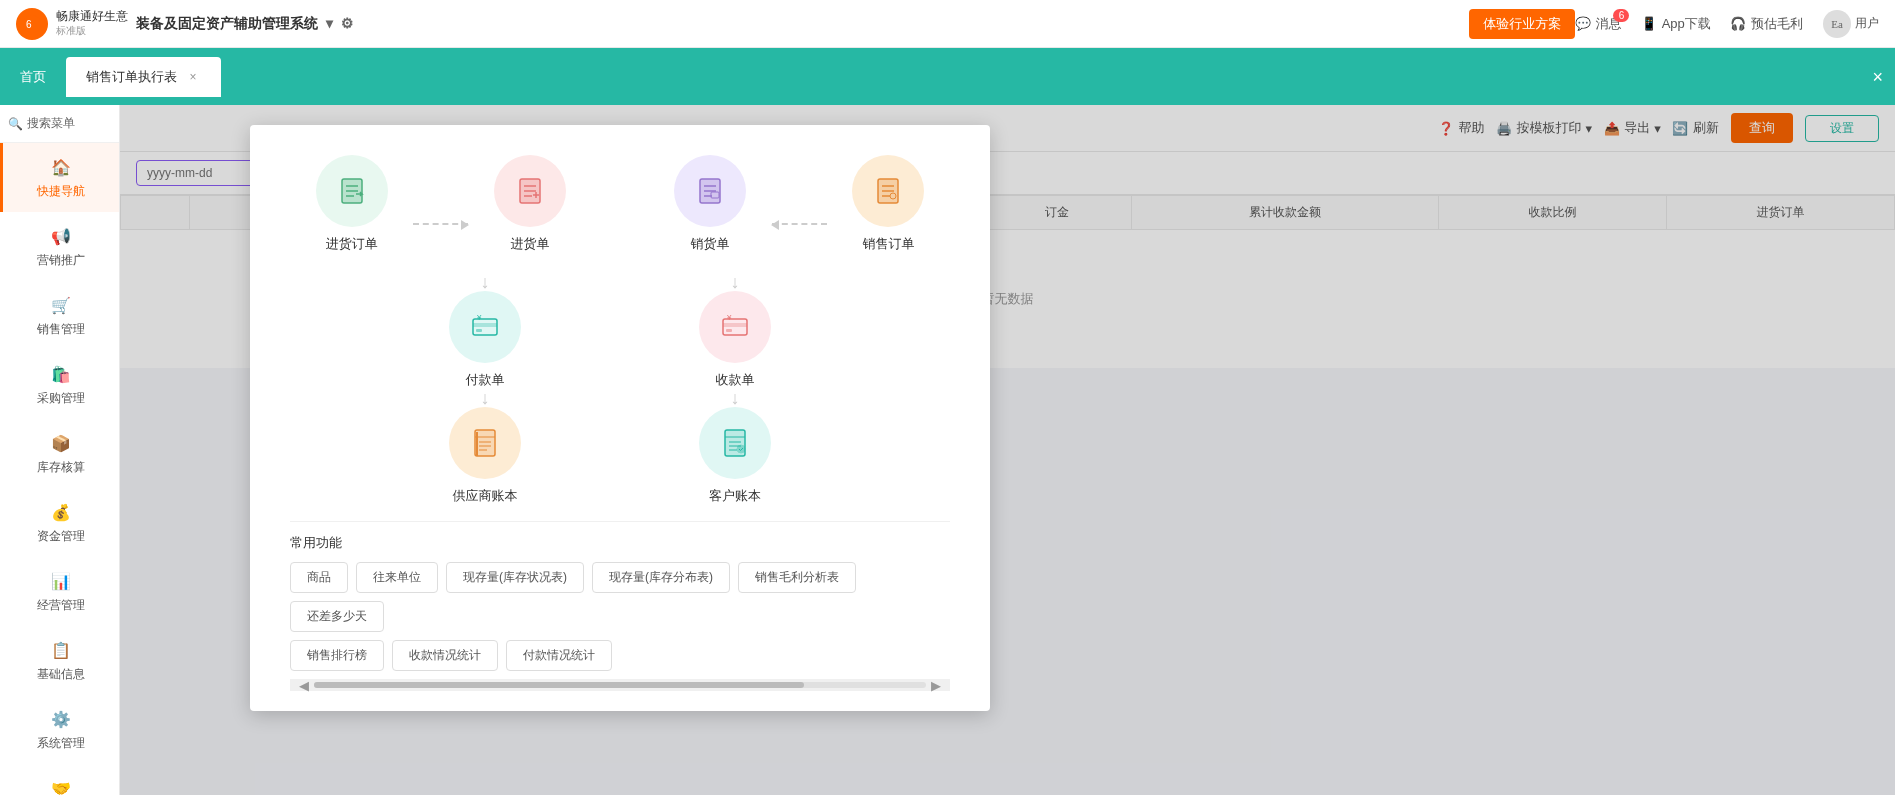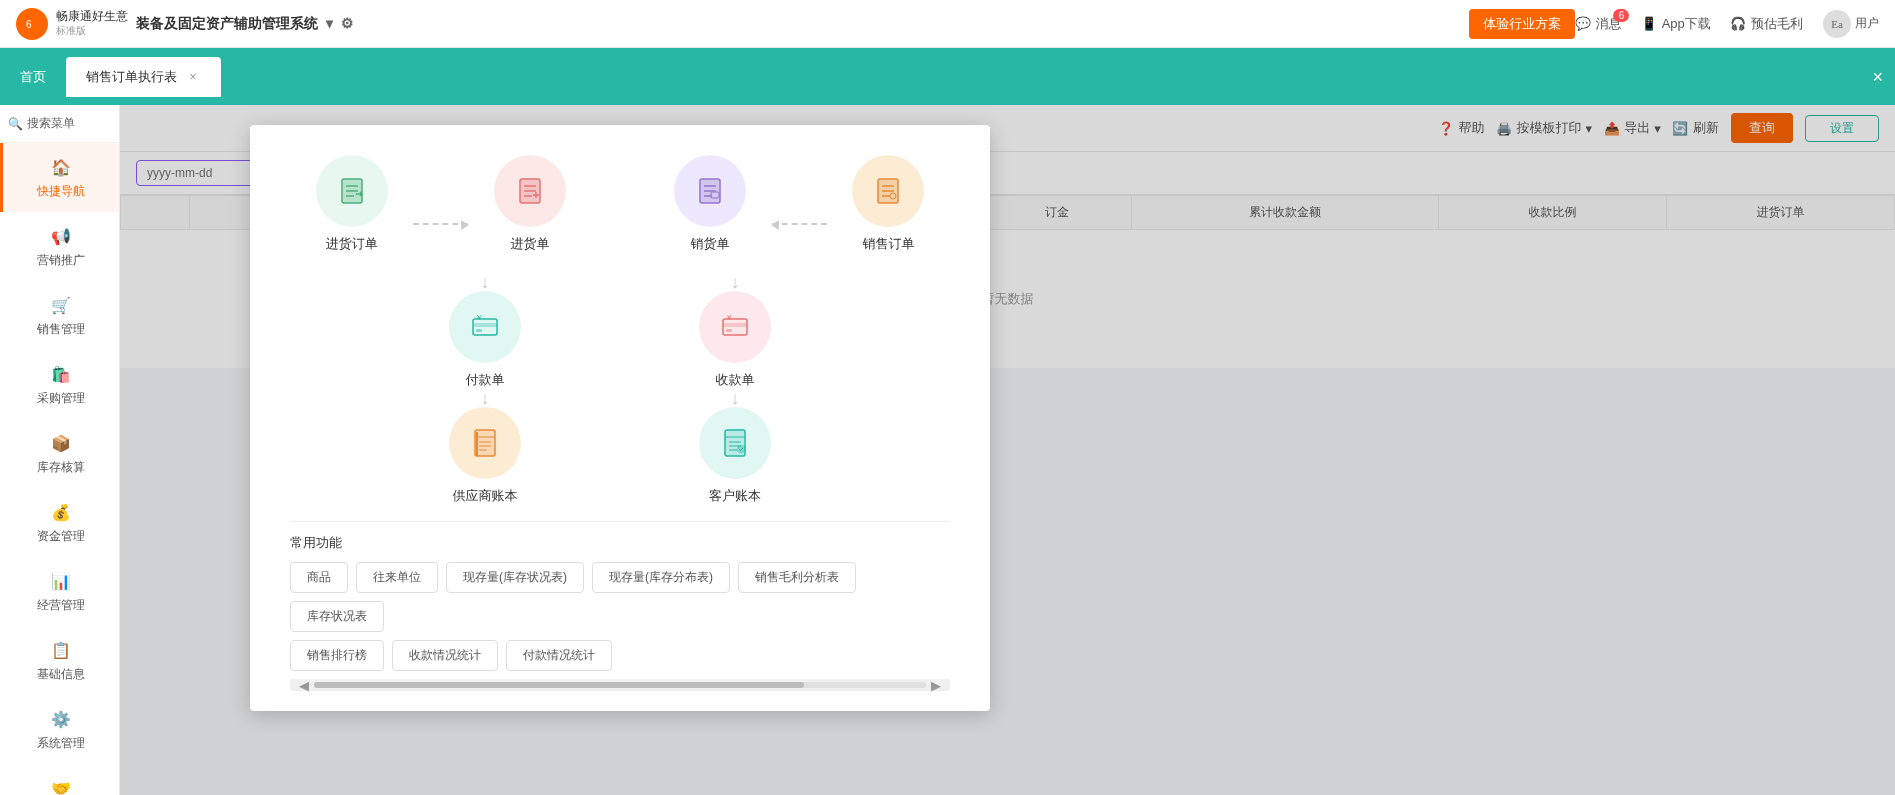--- a/index.html
+++ b/index.html
@@ -731,21 +731,21 @@
         </div>
 
         <div class="common-section">
           <div class="common-title">常用功能</div>
           <div class="common-btns">
             <button class="common-btn">商品</button>
             <button class="common-btn">往来单位</button>
             <button class="common-btn">现存量(库存状况表)</button>
             <button class="common-btn">现存量(库存分布表)</button>
             <button class="common-btn">销售毛利分析表</button>
-            <button class="common-btn">库存状况表</button>
+            <button class="common-btn">还差多少天</button>
           </div>
           <div class="common-btns">
             <button class="common-btn">销售排行榜</button>
             <button class="common-btn">收款情况统计</button>
             <button class="common-btn">付款情况统计</button>
           </div>
         </div>
 
         <div class="modal-scrollbar">
           <span class="scrollbar-arrow">◀</span>

